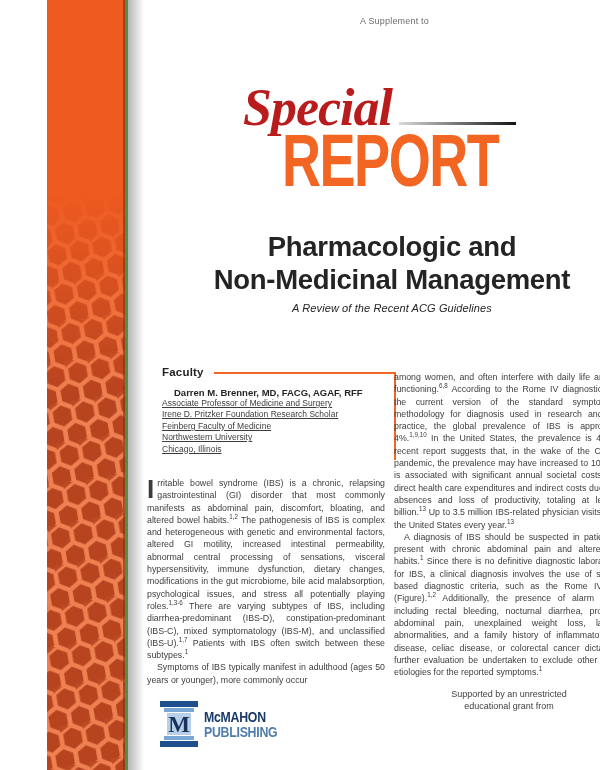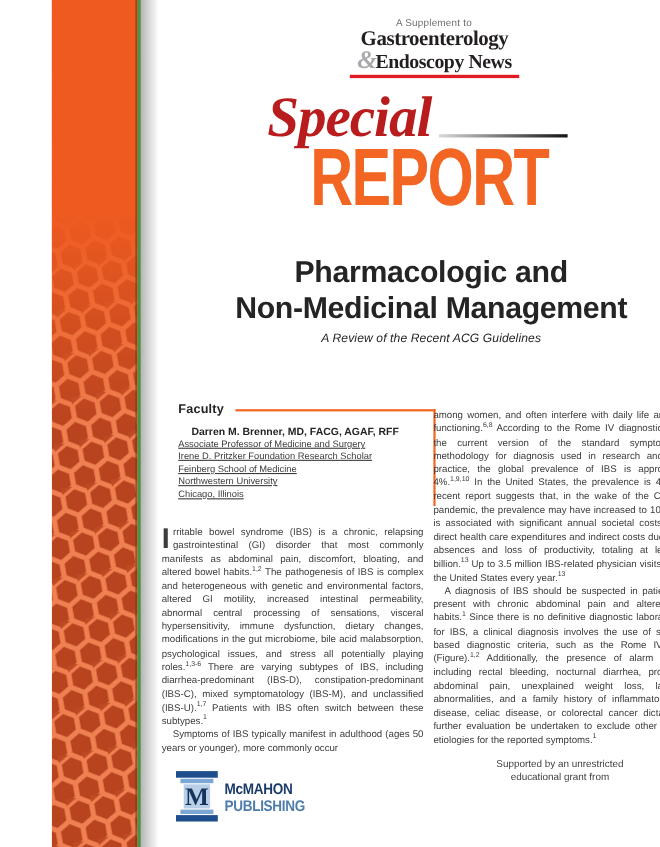--- a/index.html
+++ b/index.html
@@ -89,44 +89,39 @@
       </defs>
       <rect width="78" height="770" fill="url(#hex)"></rect>
     </svg>
     <div class="sidebar-fade"></div>
     <div class="sidebar-darkedge"></div>
   </div>
   <div class="green-line"></div>
   <div class="page-shadow"></div>
 
   <div class="supplement-note">A Supplement to</div>
-  <div class="pub-logo">
-    <div class="pub-line1">Gastroenterology</div>
-    <div class="pub-line2"><span class="pub-amp">&amp;</span><span>Endoscopy News</span></div>
-    <div class="pub-redbar"></div>
-  </div>
 
   <div class="special-word">Special</div>
   <div class="special-line"></div>
   <div class="report-word">REPORT</div>
 
   <div class="title-block">
     <div class="title-line">Pharmacologic and</div>
     <div class="title-line">Non-Medicinal Management</div>
     <div class="subtitle">A Review of the Recent ACG Guidelines</div>
   </div>
 
   <div class="faculty">
     <div class="fac-rule-h"></div>
     <div class="fac-rule-v"></div>
     <div class="fac-heading">Faculty</div>
     <div class="fac-name">Darren M. Brenner, MD, FACG, AGAF, RFF</div>
     <div class="fac-affil">Associate Professor of Medicine and Surgery</div>
     <div class="fac-affil">Irene D. Pritzker Foundation Research Scholar</div>
-    <div class="fac-affil">Feinberg School of Medicine</div>
+    <div class="fac-affil">Feinberg Faculty of Medicine</div>
     <div class="fac-affil">Northwestern University</div>
     <div class="fac-affil">Chicago, Illinois</div>
   </div>
 
   <div class="col col-left">
     <p><span class="drop-cap">I</span><span>rritable bowel syndrome (IBS) is a chronic, relapsing gastrointestinal (GI) disorder that most commonly manifests as abdominal pain, discomfort, bloating, and altered bowel habits.<sup>1,2</sup> The pathogenesis of IBS is complex and heterogeneous with genetic and environmental factors, altered GI motility, increased intestinal permeability, abnormal central processing of sensations, visceral hypersensitivity, immune dysfunction, dietary changes, modifications in the gut microbiome, bile acid malabsorption, psychological issues, and stress all potentially playing roles.<sup>1,3-6</sup> There are varying subtypes of IBS, including diarrhea-predominant (IBS-D), constipation-predominant (IBS-C), mixed symptomatology (IBS-M), and unclassified (IBS-U).<sup>1,7</sup> Patients with IBS often switch between these subtypes.<sup>1</sup></span></p>
     <p class="indent">Symptoms of IBS typically manifest in adulthood (ages 50 years or younger), more commonly occur</p>
   </div>
   <div class="col col-right">
     <p>among women, and often interfere with daily life and social functioning.<sup>6,8</sup> According to the Rome IV diagnostic criteria, the current version of the standard symptom-based methodology for diagnosis used in research and clinical practice, the global prevalence of IBS is approximately 4%.<sup>1,9,10</sup> In the United States, the prevalence is 4.7%.<sup>11</sup> A recent report suggests that, in the wake of the COVID-19 pandemic, the prevalence may have increased to 10%.<sup>12</sup> IBS is associated with significant annual societal costs in both direct health care expenditures and indirect costs due to work absences and loss of productivity, totaling at least $21 billion.<sup>13</sup> Up to 3.5 million IBS-related physician visits occur in the United States every year.<sup>13</sup></p>

